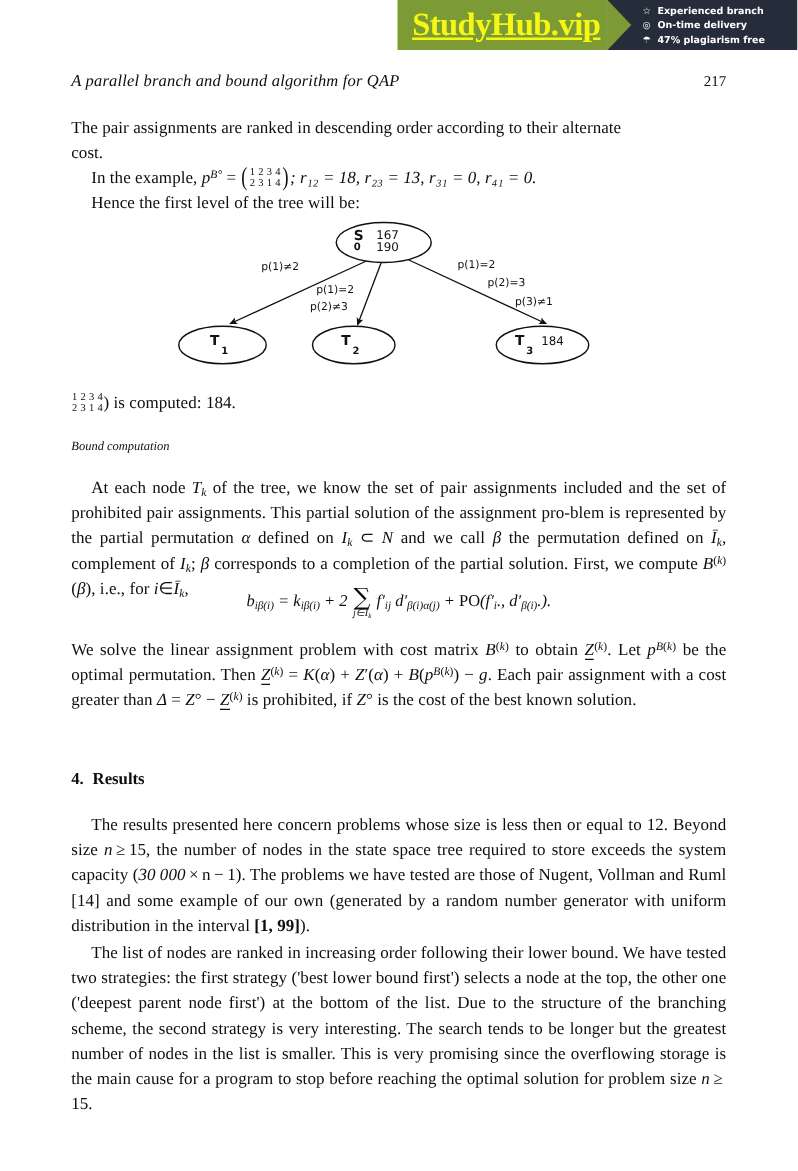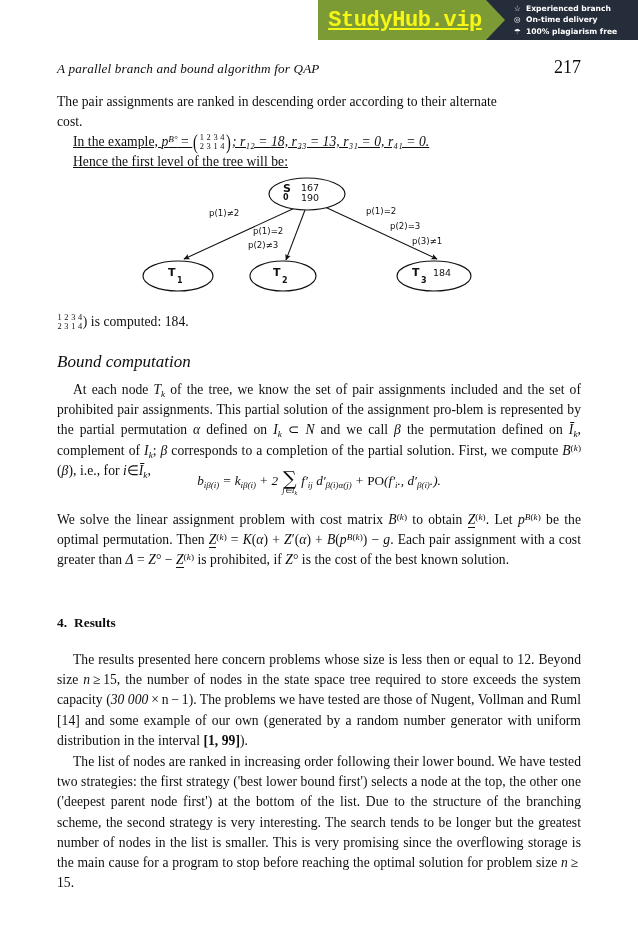--- a/index.html
+++ b/index.html
@@ -42,23 +42,23 @@
     position: absolute;
     right: -19px;
     top: 0;
     width: 0;
     height: 0;
     border-top: 20px solid transparent;
     border-bottom: 20px solid transparent;
     border-left: 19px solid #7d9b34;
   }
   #ad-logo-text {
-    font-family: Liberation Mono, monospace;
+    font-family: Liberation Serif, serif;
     font-weight: bold;
-    font-size: 22px;
+    font-size: 26px;
     color: #f7f716;
     letter-spacing: -0.4px;
     text-decoration: underline;
     text-underline-offset: 2px;
     white-space: nowrap;
   }
   #ad-features {
     flex: 1;
     background: #252c3a;
     display: flex;
@@ -103,21 +103,21 @@
   }
   #running-title {
     font-style: italic;
     font-size: 13.2px;
     letter-spacing: 0.15px;
     flex: 1;
     text-align: left;
     padding-right: 30px;
   }
   #page-number {
-    font-size: 18px;
+    font-size: 12px;
     font-family: "Liberation Serif", serif;
   }
 
   
   .body-block {
     position: absolute;
     left: 57px;
     width: 524px;
     font-size: 13.6px;
     line-height: 20.2px;
@@ -180,21 +180,21 @@
     font-weight: bold;
     font-size: 13.4px;
   }
   #sec-heading .num { margin-right: 7px; }
 
   #bound-heading {
     position: absolute;
     left: 57px;
     top: 352px;
     font-style: italic;
-    font-size: 17px;
+    font-size: 10px;
   }
 
   
   #formula {
     position: absolute;
     left: 57px;
     top: 470px;
     width: 524px;
     text-align: center;
     font-size: 13.2px;
@@ -269,21 +269,21 @@
     <span id="running-title">A parallel branch and bound algorithm for QAP</span>
     <span id="page-number">217</span>
   </div>
 
   <div class="body-block noindent" style="top:92px;">
     <span>The pair assignments are ranked in descending order according to their alternate</span>
     <br>
     <span>cost.</span>
   </div>
 
-  <div class="body-block" style="top:132px;text-decoration:underline;">
+  <div class="body-block" style="top:132px;">
     <span style="display:inline-block;width:16px;"></span><span>In the example, </span><span class="mathit"><span>p</span><sup>B°</sup></span><span> = </span><span class="perm">
         <span class="paren">(</span>
         <span class="cols">
           <span class="row">
             <span>1</span>
             <span>2</span>
             <span>3</span>
             <span>4</span>
           </span>
           <span class="row">
@@ -425,16 +425,16 @@
     <div class="ad-feature">
       <span class="ad-ic">☆</span>
       <span>Experienced branch</span>
     </div>
     <div class="ad-feature">
       <span class="ad-ic">◎</span>
       <span>On-time delivery</span>
     </div>
     <div class="ad-feature">
       <span class="ad-ic">☂</span>
-      <span>100% plagiarism free</span>
+      <span>47% plagiarism free</span>
     </div>
   </div>
 </div>
 
 </body></html>

